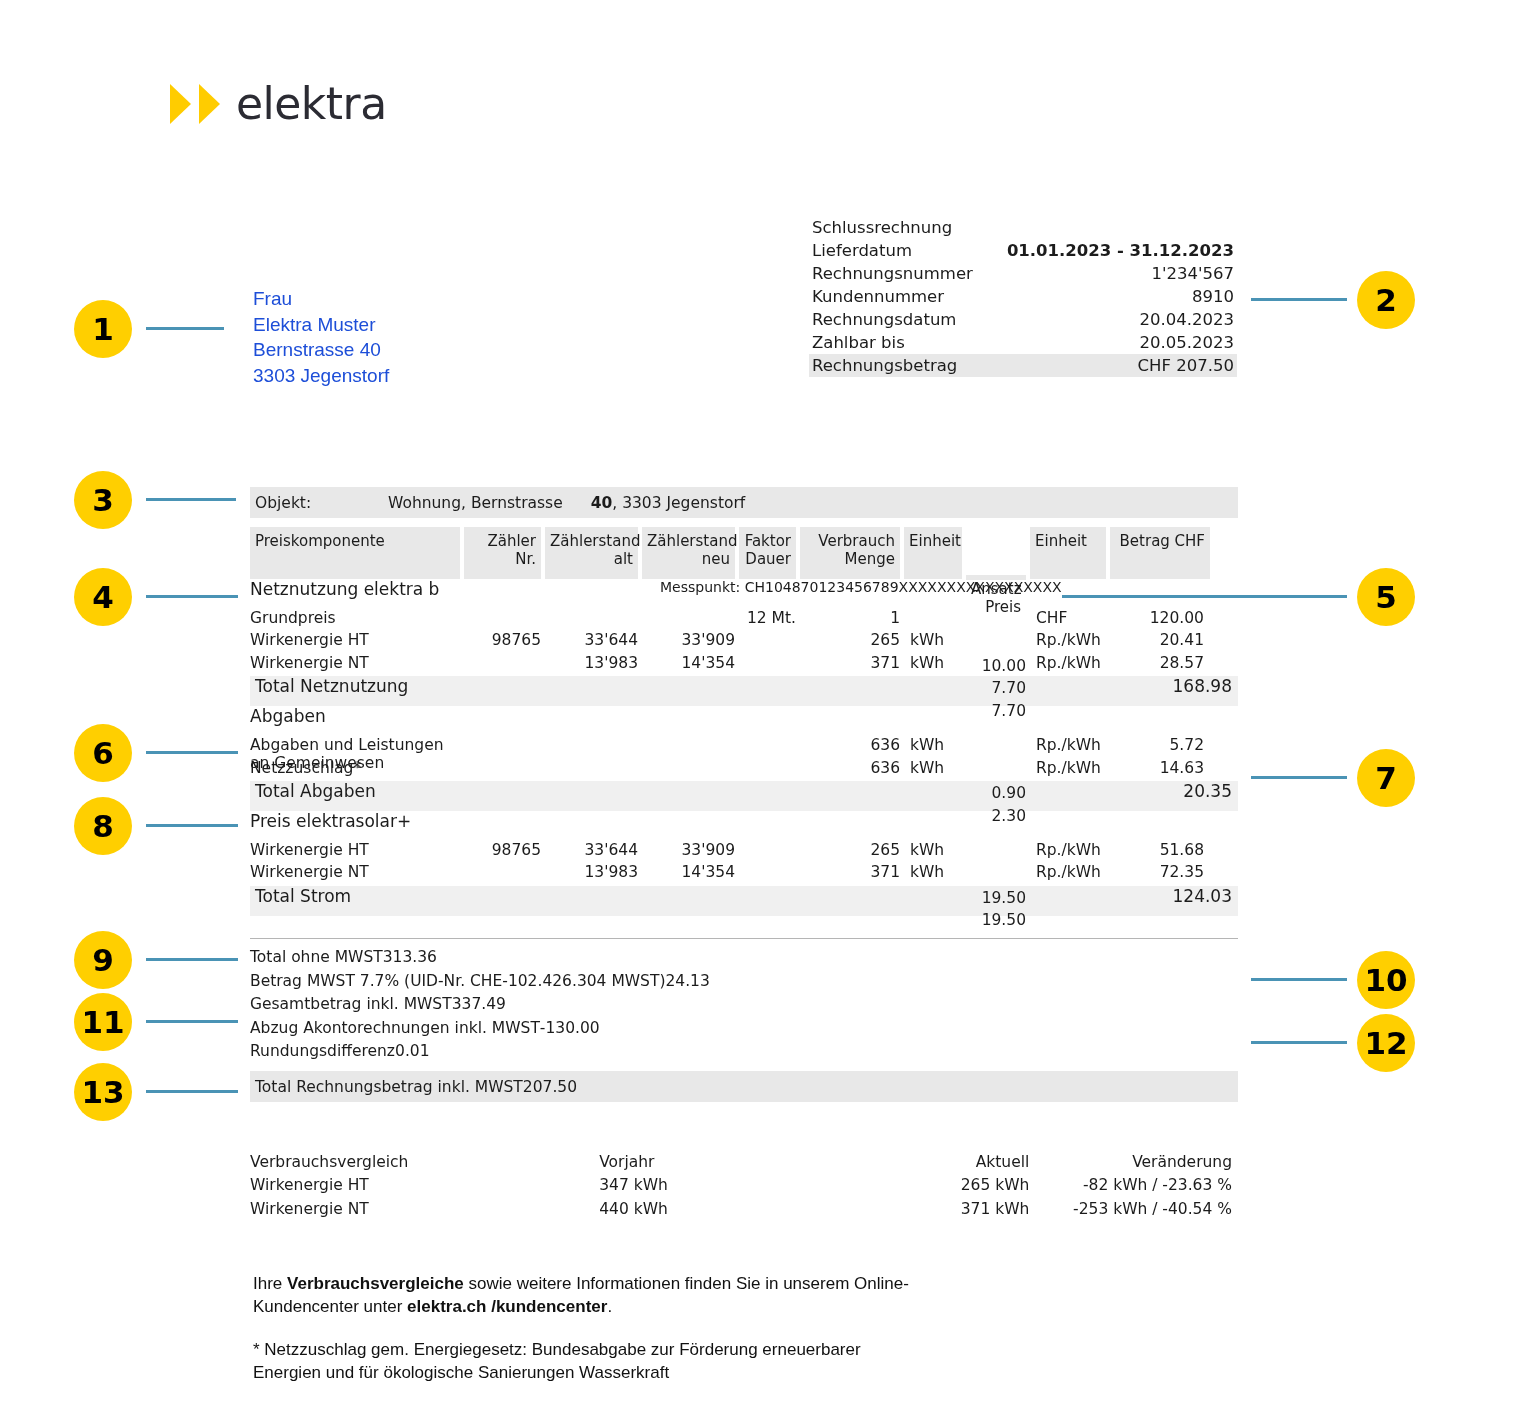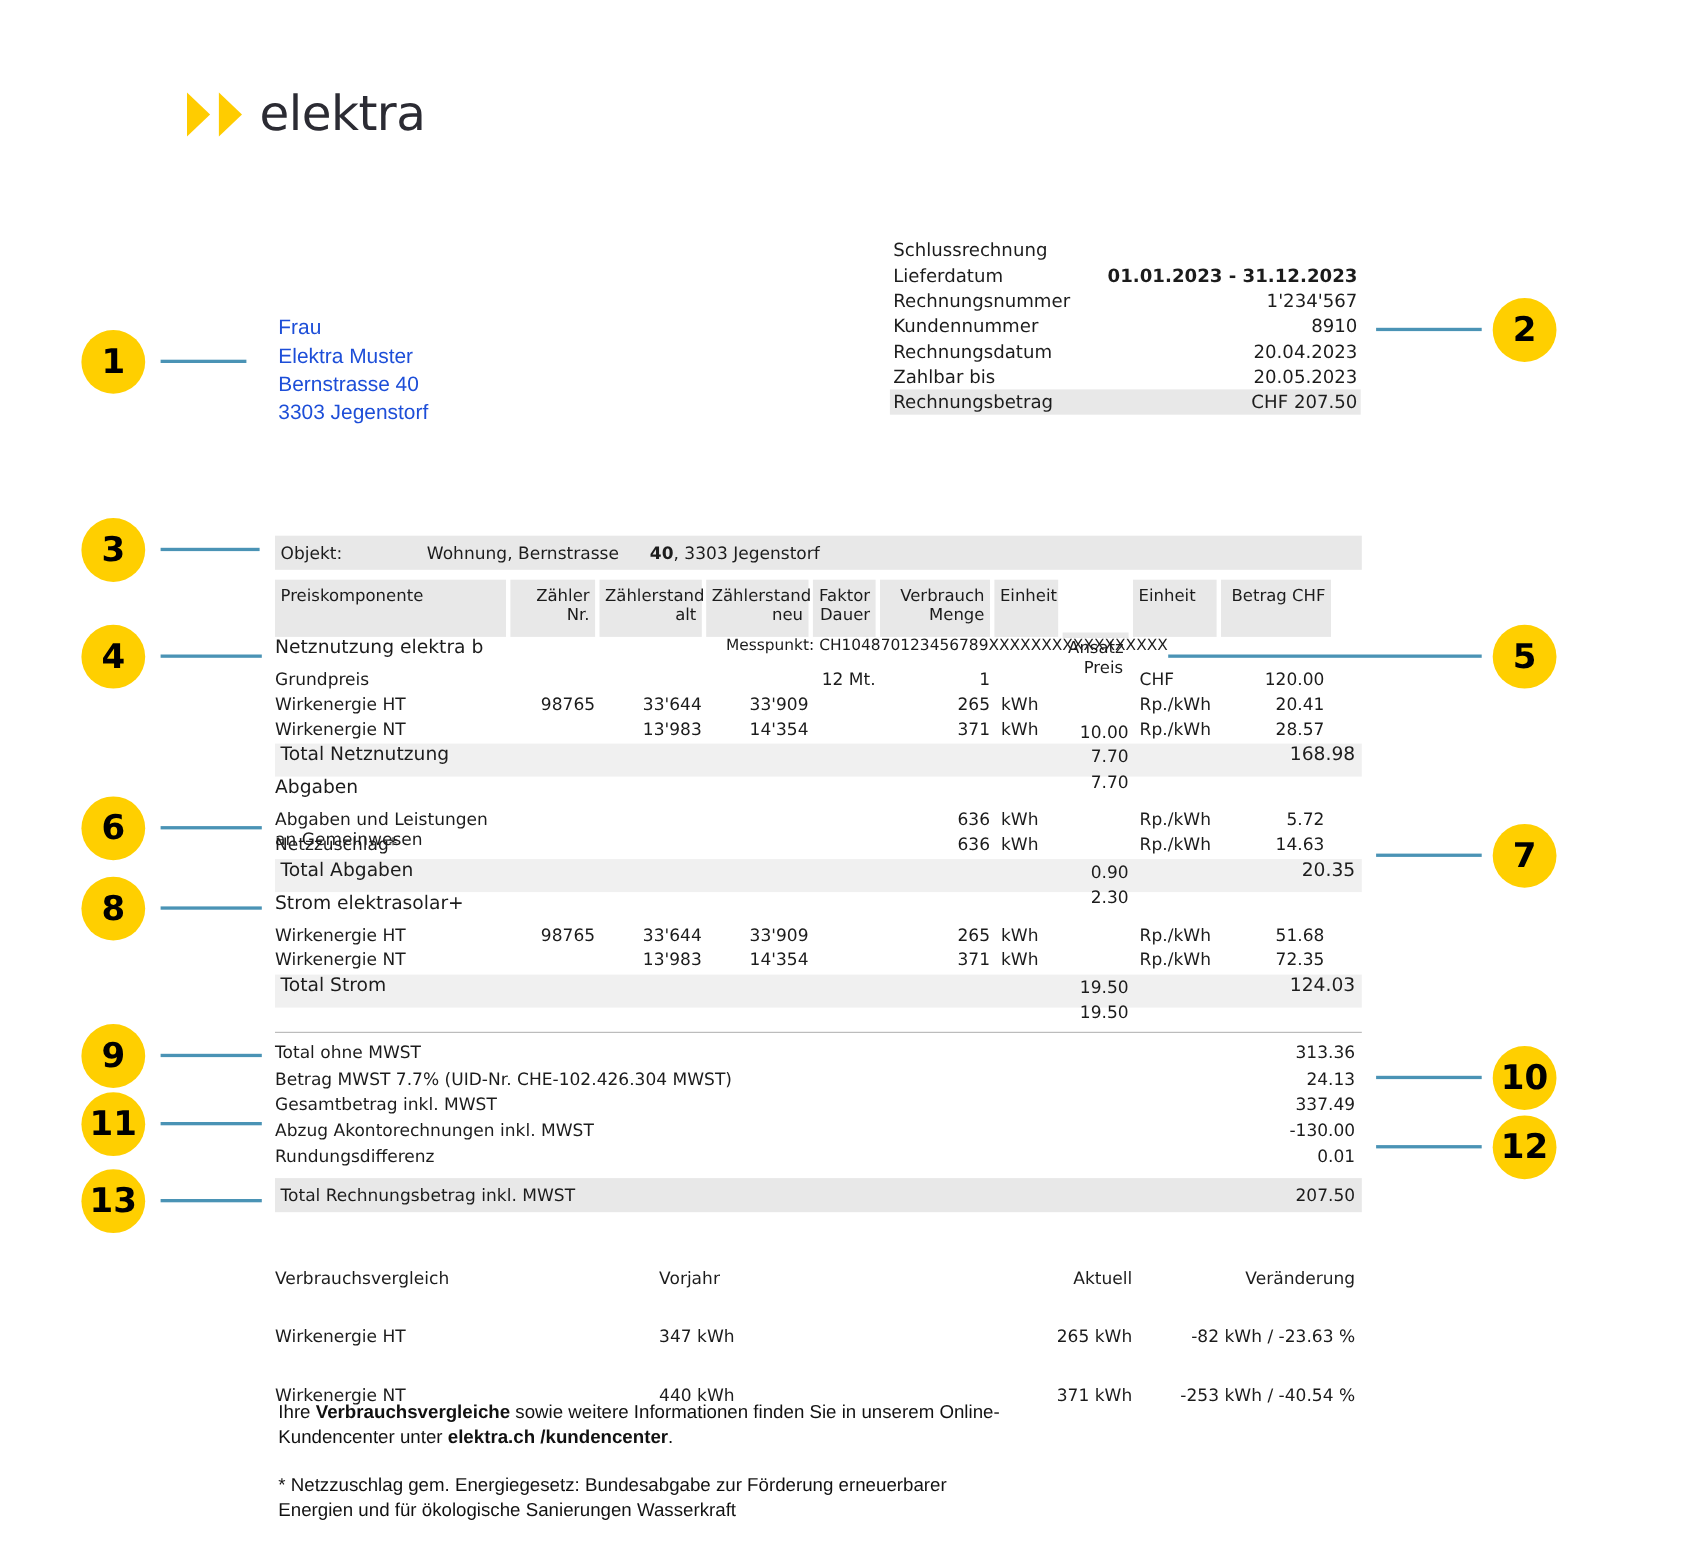--- a/index.html
+++ b/index.html
@@ -131,37 +131,36 @@
   .c-bt    { width: 100px; text-align: right; padding-right: 6px; }
 
   .sec-title { font-size: 17px; }
   .messpunkt { font-size: 14px; }
 
   
   #totals { margin-top: 22px; }
   #totals-rule { height: 1px; background: #b5b5b5; }
   .trow {
     display: flex;
-    justify-content: space-between;
     height: 23.5px;
     align-items: center;
     font-size: 15.5px;
     padding-right: 6px;
   }
   .trow:first-of-type { margin-top: 7px; }
   .trow.final {
     background: #e8e8e8;
     height: 31px;
     margin-top: 8px;
     padding-left: 5px;
   }
 
   
   #compare { margin-top: 48px; font-size: 15.5px; }
-  .crow { display: flex; height: 23.5px; align-items: center; margin-top: 30px; }
+  .crow { display: flex; height: 23.5px; align-items: center; }
   .cc-label { width: 410px; }
   .cc-prev  { width: 250px; }
   .cc-curr  { width: 255px; text-align: right; }
   .cc-delta { width: 244px; text-align: right; padding-right: 6px; }
 
   
   #notes {
     position: absolute;
     left: 253px;
     top: 1272px;
@@ -341,21 +340,21 @@
         <div class="c-e1">kWh</div>
         <div class="c-ap">2.30</div>
         <div class="c-e2">Rp./kWh</div>
         <div class="c-bt">14.63</div>
       </div>
       <div class="row total">
         <div style="flex: 1 1 0%; padding-left: 5px; font-size: 17px;">Total Abgaben</div>
         <div class="c-bt" style="font-size: 17px;">20.35</div>
       </div>
       <div class="row section">
-        <div class="c-name sec-title">Strom elektrasolar+</div>
+        <div class="c-name sec-title">Preis elektrasolar+</div>
       </div>
       <div class="row">
         <div class="c-name">Wirkenergie HT</div>
         <div class="c-zn">98765</div>
         <div class="c-za">33'644</div>
         <div class="c-zn2">33'909</div>
         <div class="c-fd"></div>
         <div class="c-vm">265</div>
         <div class="c-e1">kWh</div>
         <div class="c-ap">19.50</div>

